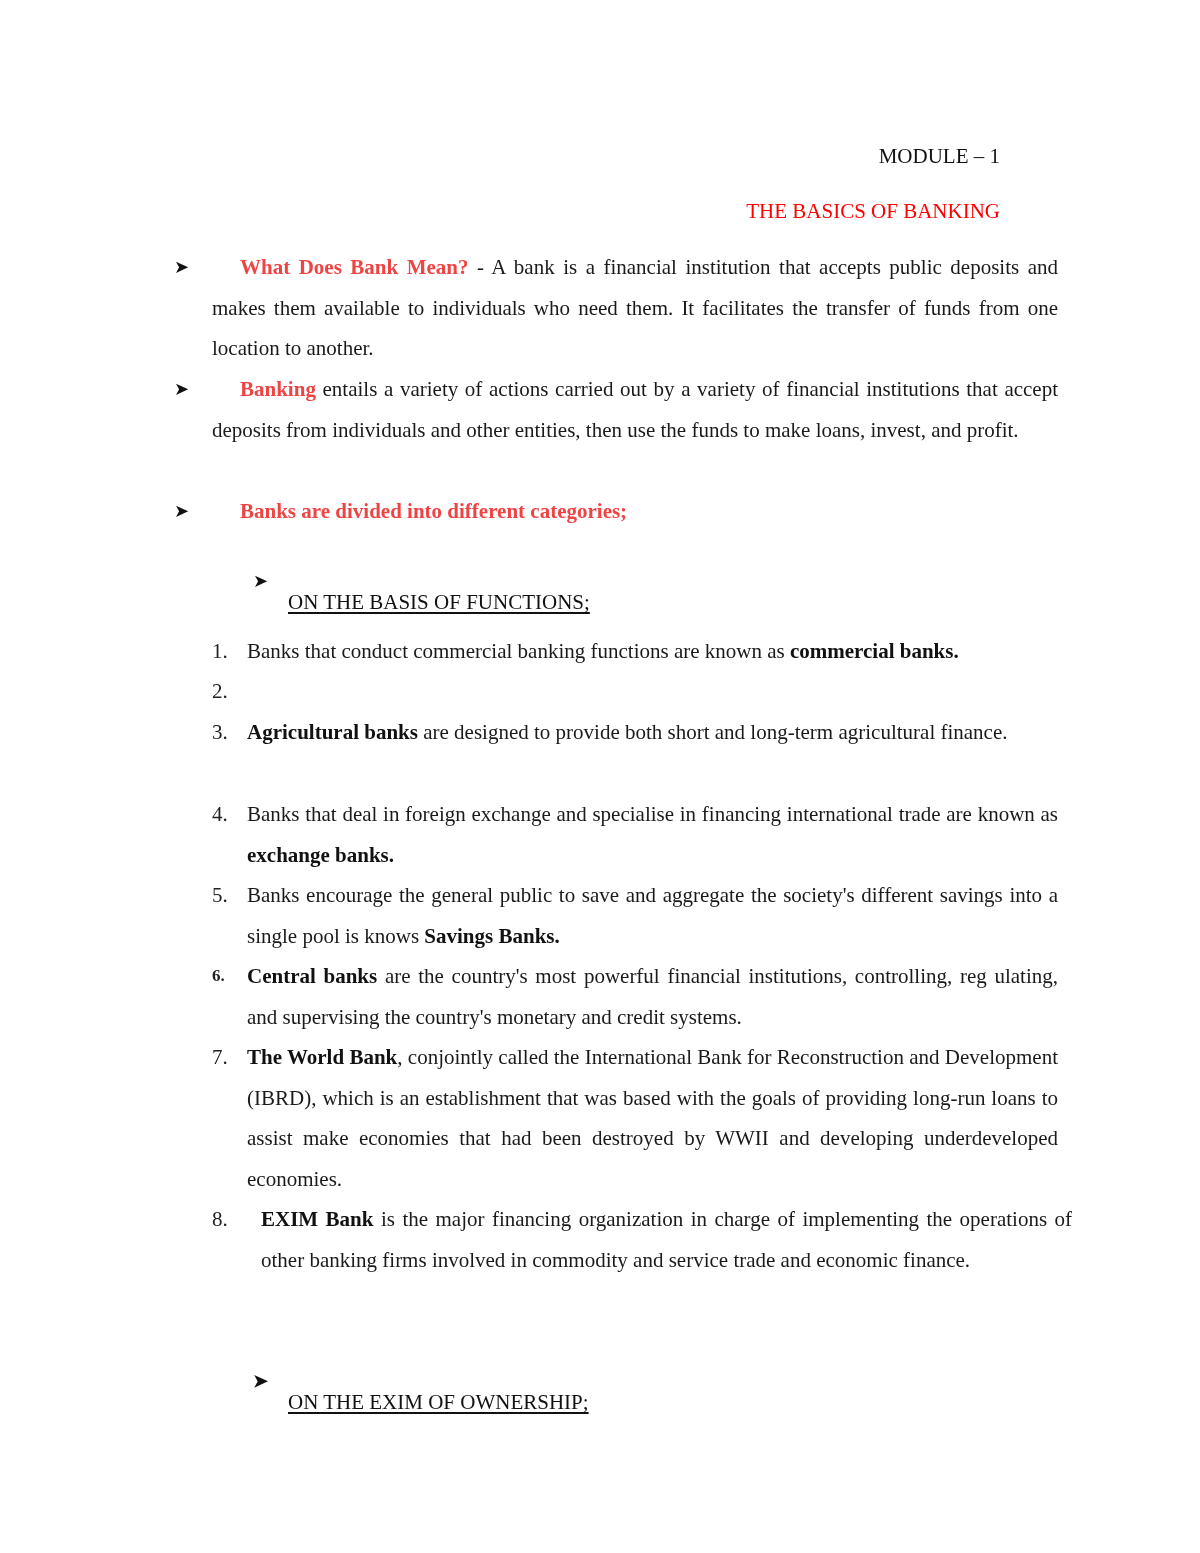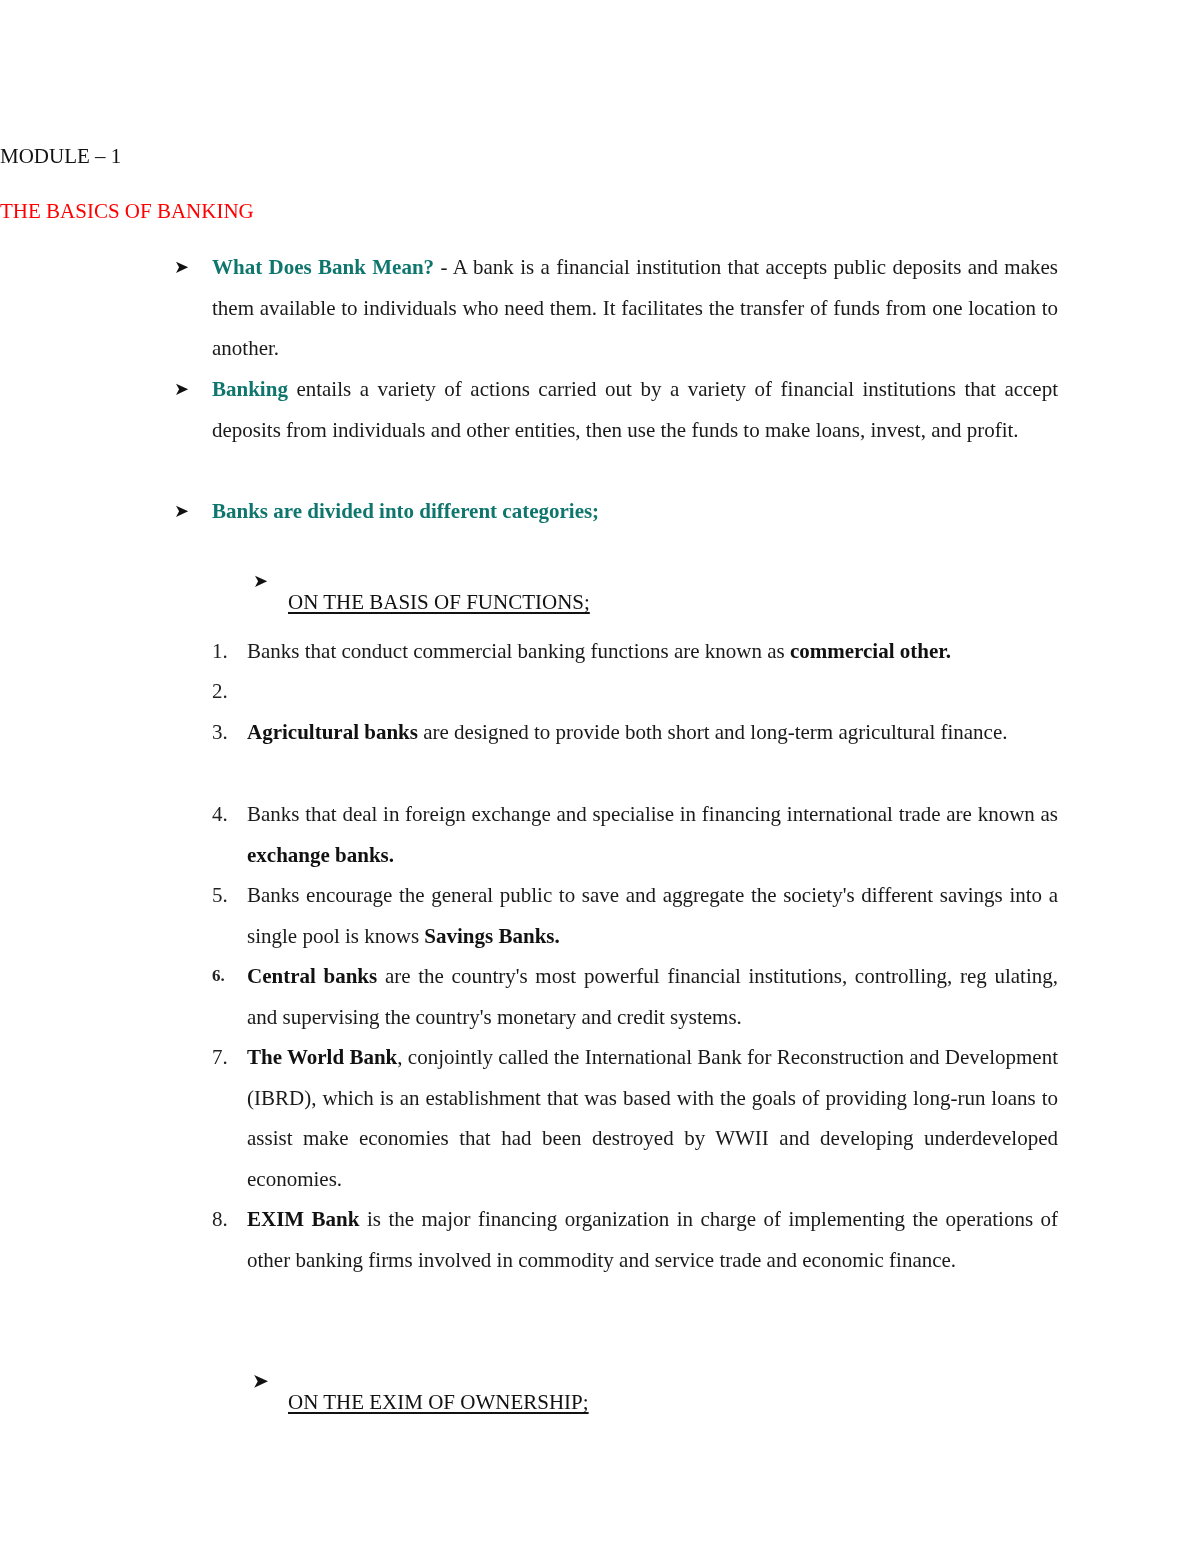--- a/index.html
+++ b/index.html
@@ -17,39 +17,39 @@
     }
     .page {
       position: absolute;
       left: 0; top: 0;
       width: 1200px; height: 1553px;
       background: #ffffff;
     }
     .title {
       position: absolute;
       left: 0; width: 1000px;
-      text-align: left;
+      text-align: right;
       font-size: 21px;
       color: #111;
     }
     .module-title { top: 144px; }
     .section-title {
       top: 199px;
       color: #ff0000;
       text-underline-offset: 3px;
     }
     .block {
       position: absolute;
       left: 212px;
       width: 846px;
       font-size: 21px;
       line-height: 40.6px;
       text-align: justify;
     }
-    .block b { font-weight: bold; color: #0f766e; }
+    .block b { font-weight: bold; color: #ef4444; margin-left: 28px; }
     .bullet {
       position: absolute;
       font-size: 18px;
       line-height: 40.6px;
       color: #111;
     }
     .sub-heading {
       position: absolute;
       left: 288px;
       font-size: 21px;
@@ -99,21 +99,21 @@
   <span class="bullet" style="left:174px; top:491px;">➤</span>
   <div class="block" style="top:491px;">
     <b>Banks are divided into different categories;</b><span></span>
   </div>
 
   <span class="bullet" style="left:253px; top:561px;">➤</span>
   <div class="sub-heading" style="top:561px;">ON THE BASIS OF FUNCTIONS;</div>
 
   <span class="num" style="top:631px;">1.</span>
   <div class="item" style="top:631px;">
-    <span>Banks that conduct commercial banking functions are known as </span><b>commercial other.</b><span></span>
+    <span>Banks that conduct commercial banking functions are known as </span><b>commercial banks.</b><span></span>
   </div>
 
   <span class="num" style="top:671px;">2.</span>
 
   <span class="num" style="top:712px;">3.</span>
   <div class="item" style="top:712px;">
     <span></span><b>Agricultural banks</b><span> are designed to provide both short and long-term agricultural finance.</span>
   </div>
 
   <span class="num" style="top:794px;">4.</span>
@@ -130,20 +130,20 @@
   <div class="item" style="top:956px;">
     <span></span><b>Central banks</b><span> are the country's most powerful financial institutions, controlling, reg ulating, and supervising the country's monetary and credit systems.</span>
   </div>
 
   <span class="num" style="top:1037px;">7.</span>
   <div class="item" style="top:1037px;">
     <span></span><b>The World Bank</b><span>, conjointly called the International Bank for Reconstruction and Development (IBRD), which is an establishment that was based with the goals of providing long-run loans to assist make economies that had been destroyed by WWII and developing underdeveloped economies.</span>
   </div>
 
   <span class="num" style="top:1199px;">8.</span>
-  <div class="item" style="top:1199px;">
+  <div class="item" style="top:1199px;margin-left:14px;">
     <span></span><b>EXIM Bank</b><span> is the major financing organization in charge of implementing the operations of other banking firms involved in commodity and service trade and economic finance.</span>
   </div>
 
   <span class="bullet" style="left:253px; top:1361px; font-weight:bold;">➤</span>
   <div class="sub-heading" style="top:1361px;">ON THE EXIM OF OWNERSHIP;</div>
 
 </div>
 
 </body></html>

